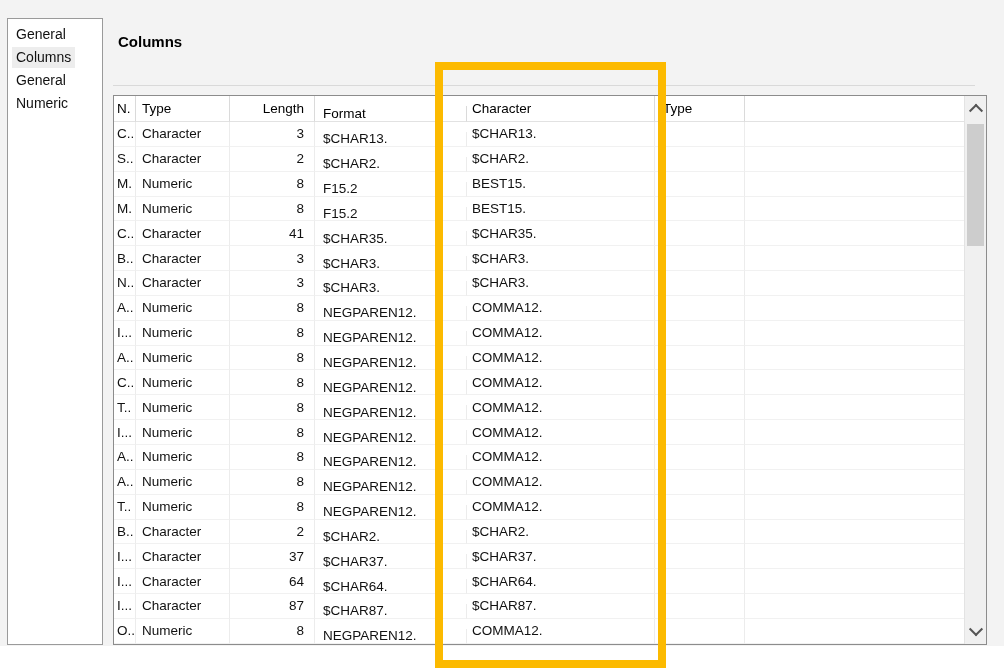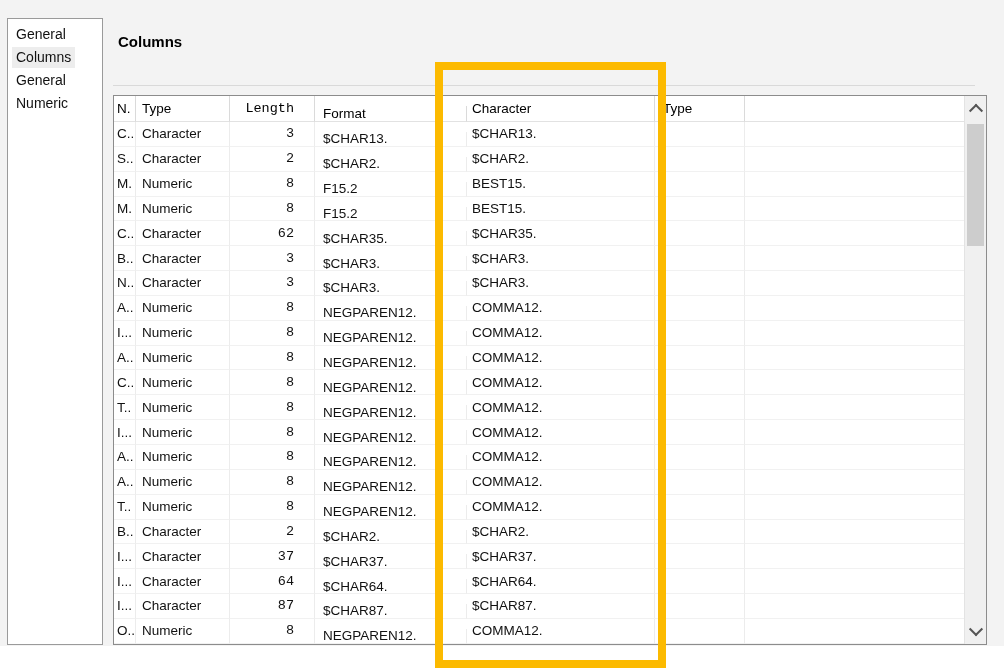--- a/index.html
+++ b/index.html
@@ -43,21 +43,21 @@
   .trow{height:24.85px;}
   .hcell,.cell{
     font-size:13.5px;white-space:nowrap;overflow:hidden;
     display:flex;align-items:center;box-sizing:border-box;
     border-right:1px solid #ececec;
   }
   .hcell{border-right:1px solid #dadada;border-bottom:1px solid #e2e2e2;color:#000;}
   .cell{border-bottom:1px solid #f1f1f1;}
   .c0{padding-left:3px;}
   .c1{padding-left:6px;}
-  .c2{justify-content:flex-end;padding-right:20px;font-family:Liberation Mono, monospace;}
+  .c2{justify-content:flex-end;padding-right:10px;}
   .c3{padding-left:8px;margin-top:10px;}
   .c4{padding-left:5px;}
   .c5{padding-left:8px;}
   .c6{border-right:none;}
   
   .vscroll{
     position:absolute;top:0;right:0;bottom:0;width:22px;
     background:#f0f0f0;border-left:1px solid #e3e3e3;box-sizing:border-box;
   }
   .sb-btn{
@@ -140,21 +140,21 @@
             <div class="cell c1">Numeric</div>
             <div class="cell c2">8</div>
             <div class="cell c3">F15.2</div>
             <div class="cell c4">BEST15.</div>
             <div class="cell c5"></div>
             <div class="cell c6"></div>
           </div>
           <div class="trow grid-cols">
             <div class="cell c0">C..</div>
             <div class="cell c1">Character</div>
-            <div class="cell c2">62</div>
+            <div class="cell c2">41</div>
             <div class="cell c3">$CHAR35.</div>
             <div class="cell c4">$CHAR35.</div>
             <div class="cell c5"></div>
             <div class="cell c6"></div>
           </div>
           <div class="trow grid-cols">
             <div class="cell c0">B..</div>
             <div class="cell c1">Character</div>
             <div class="cell c2">3</div>
             <div class="cell c3">$CHAR3.</div>

